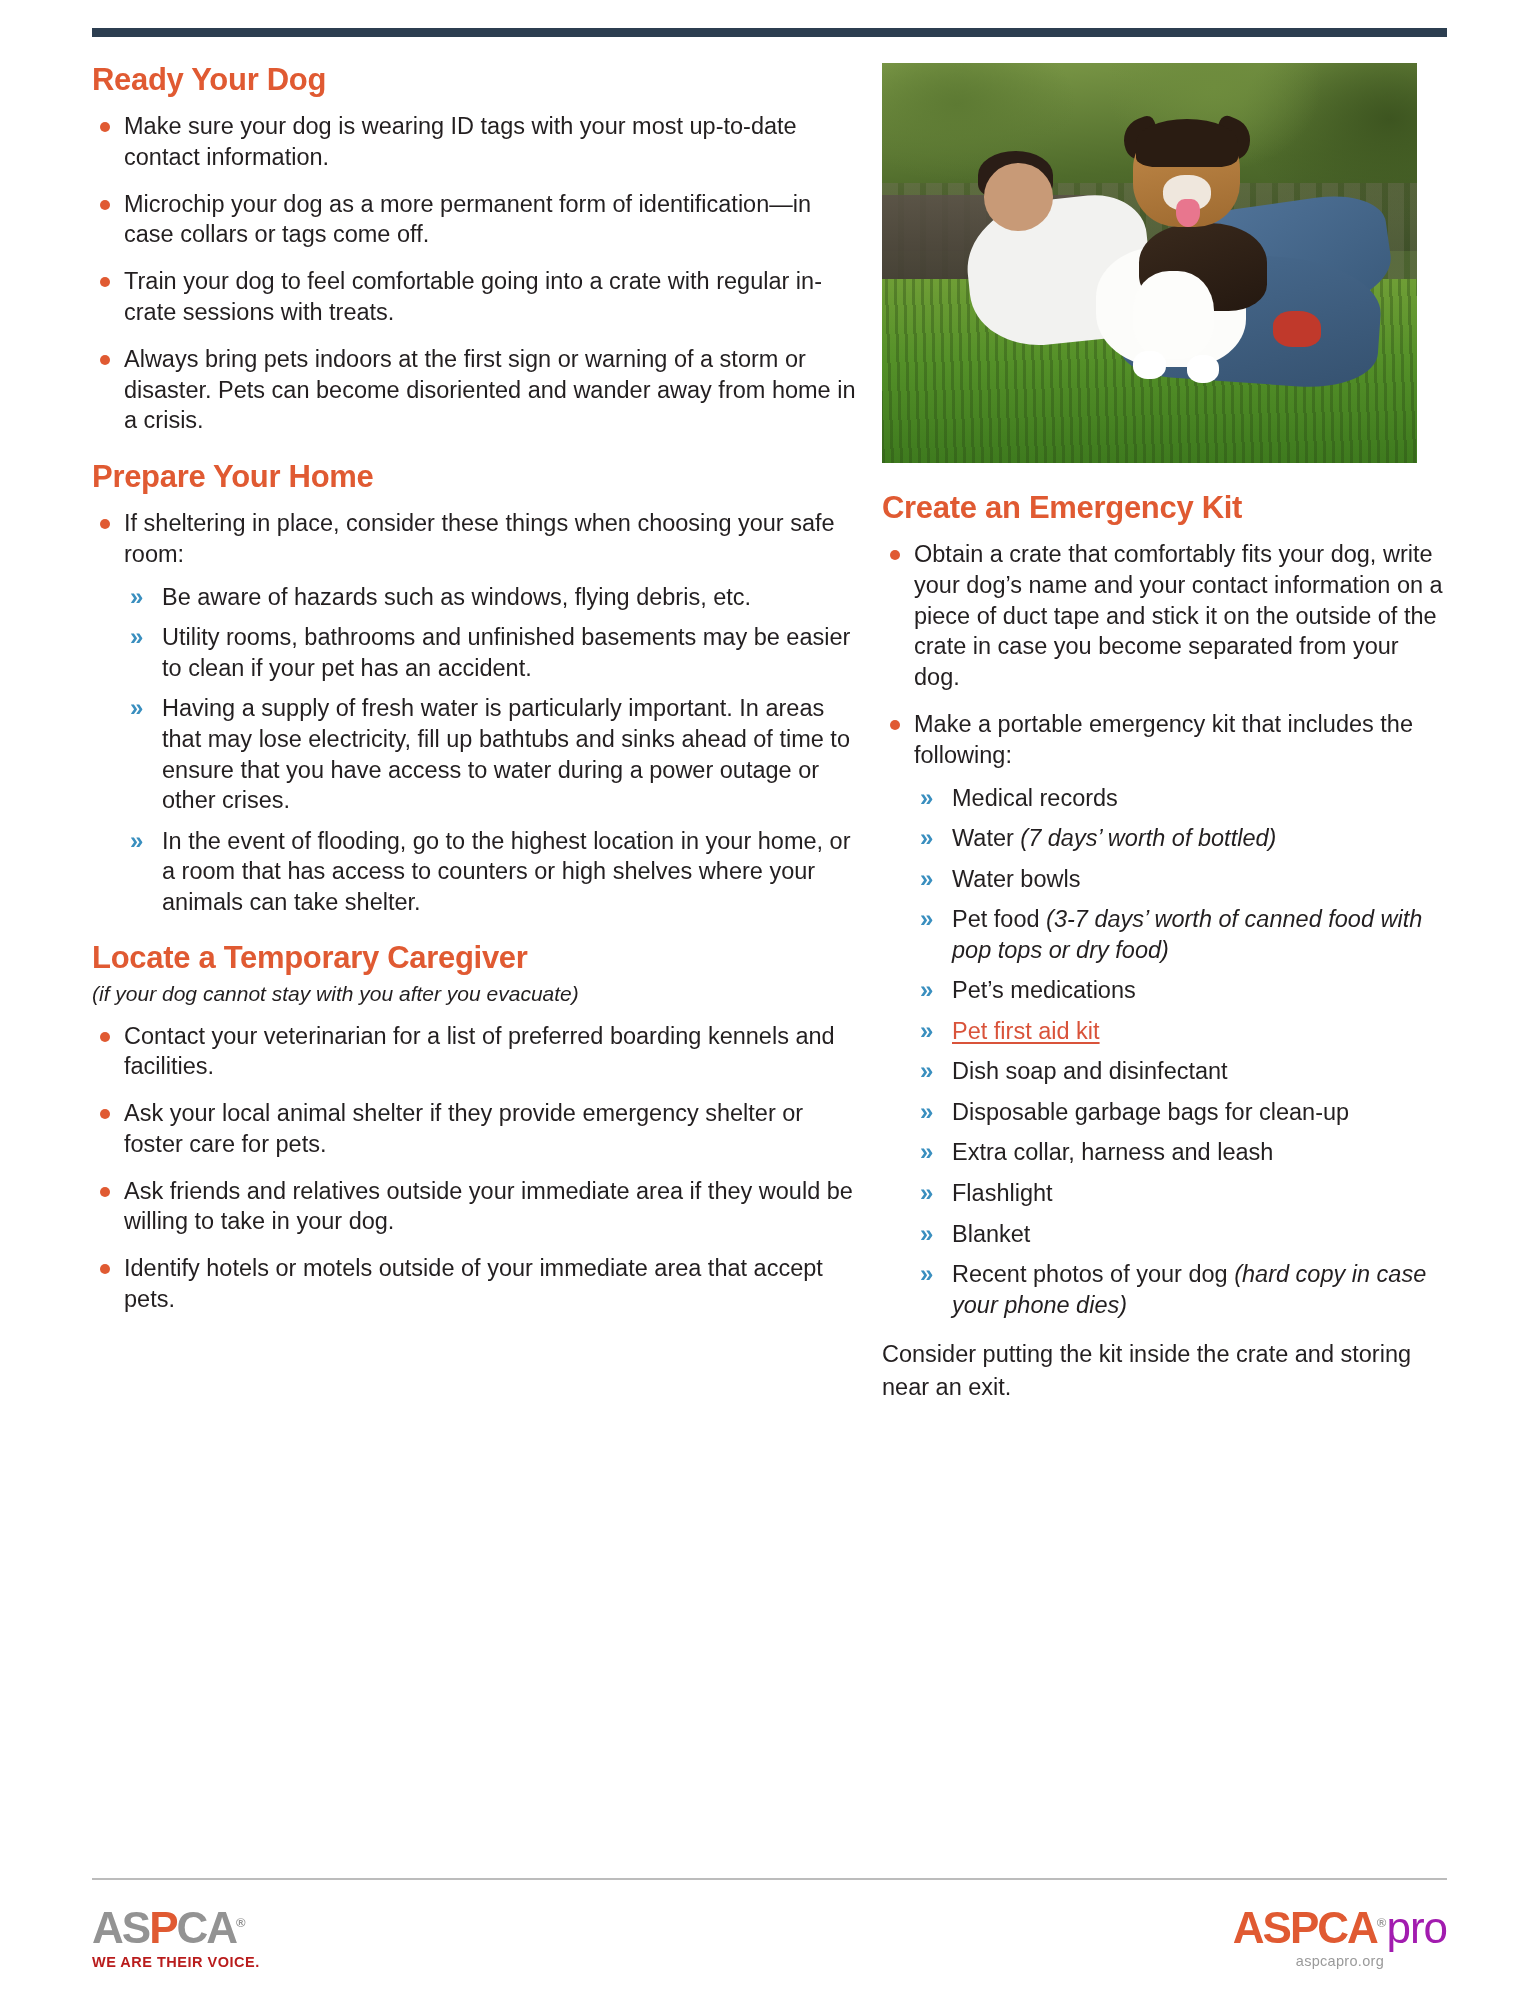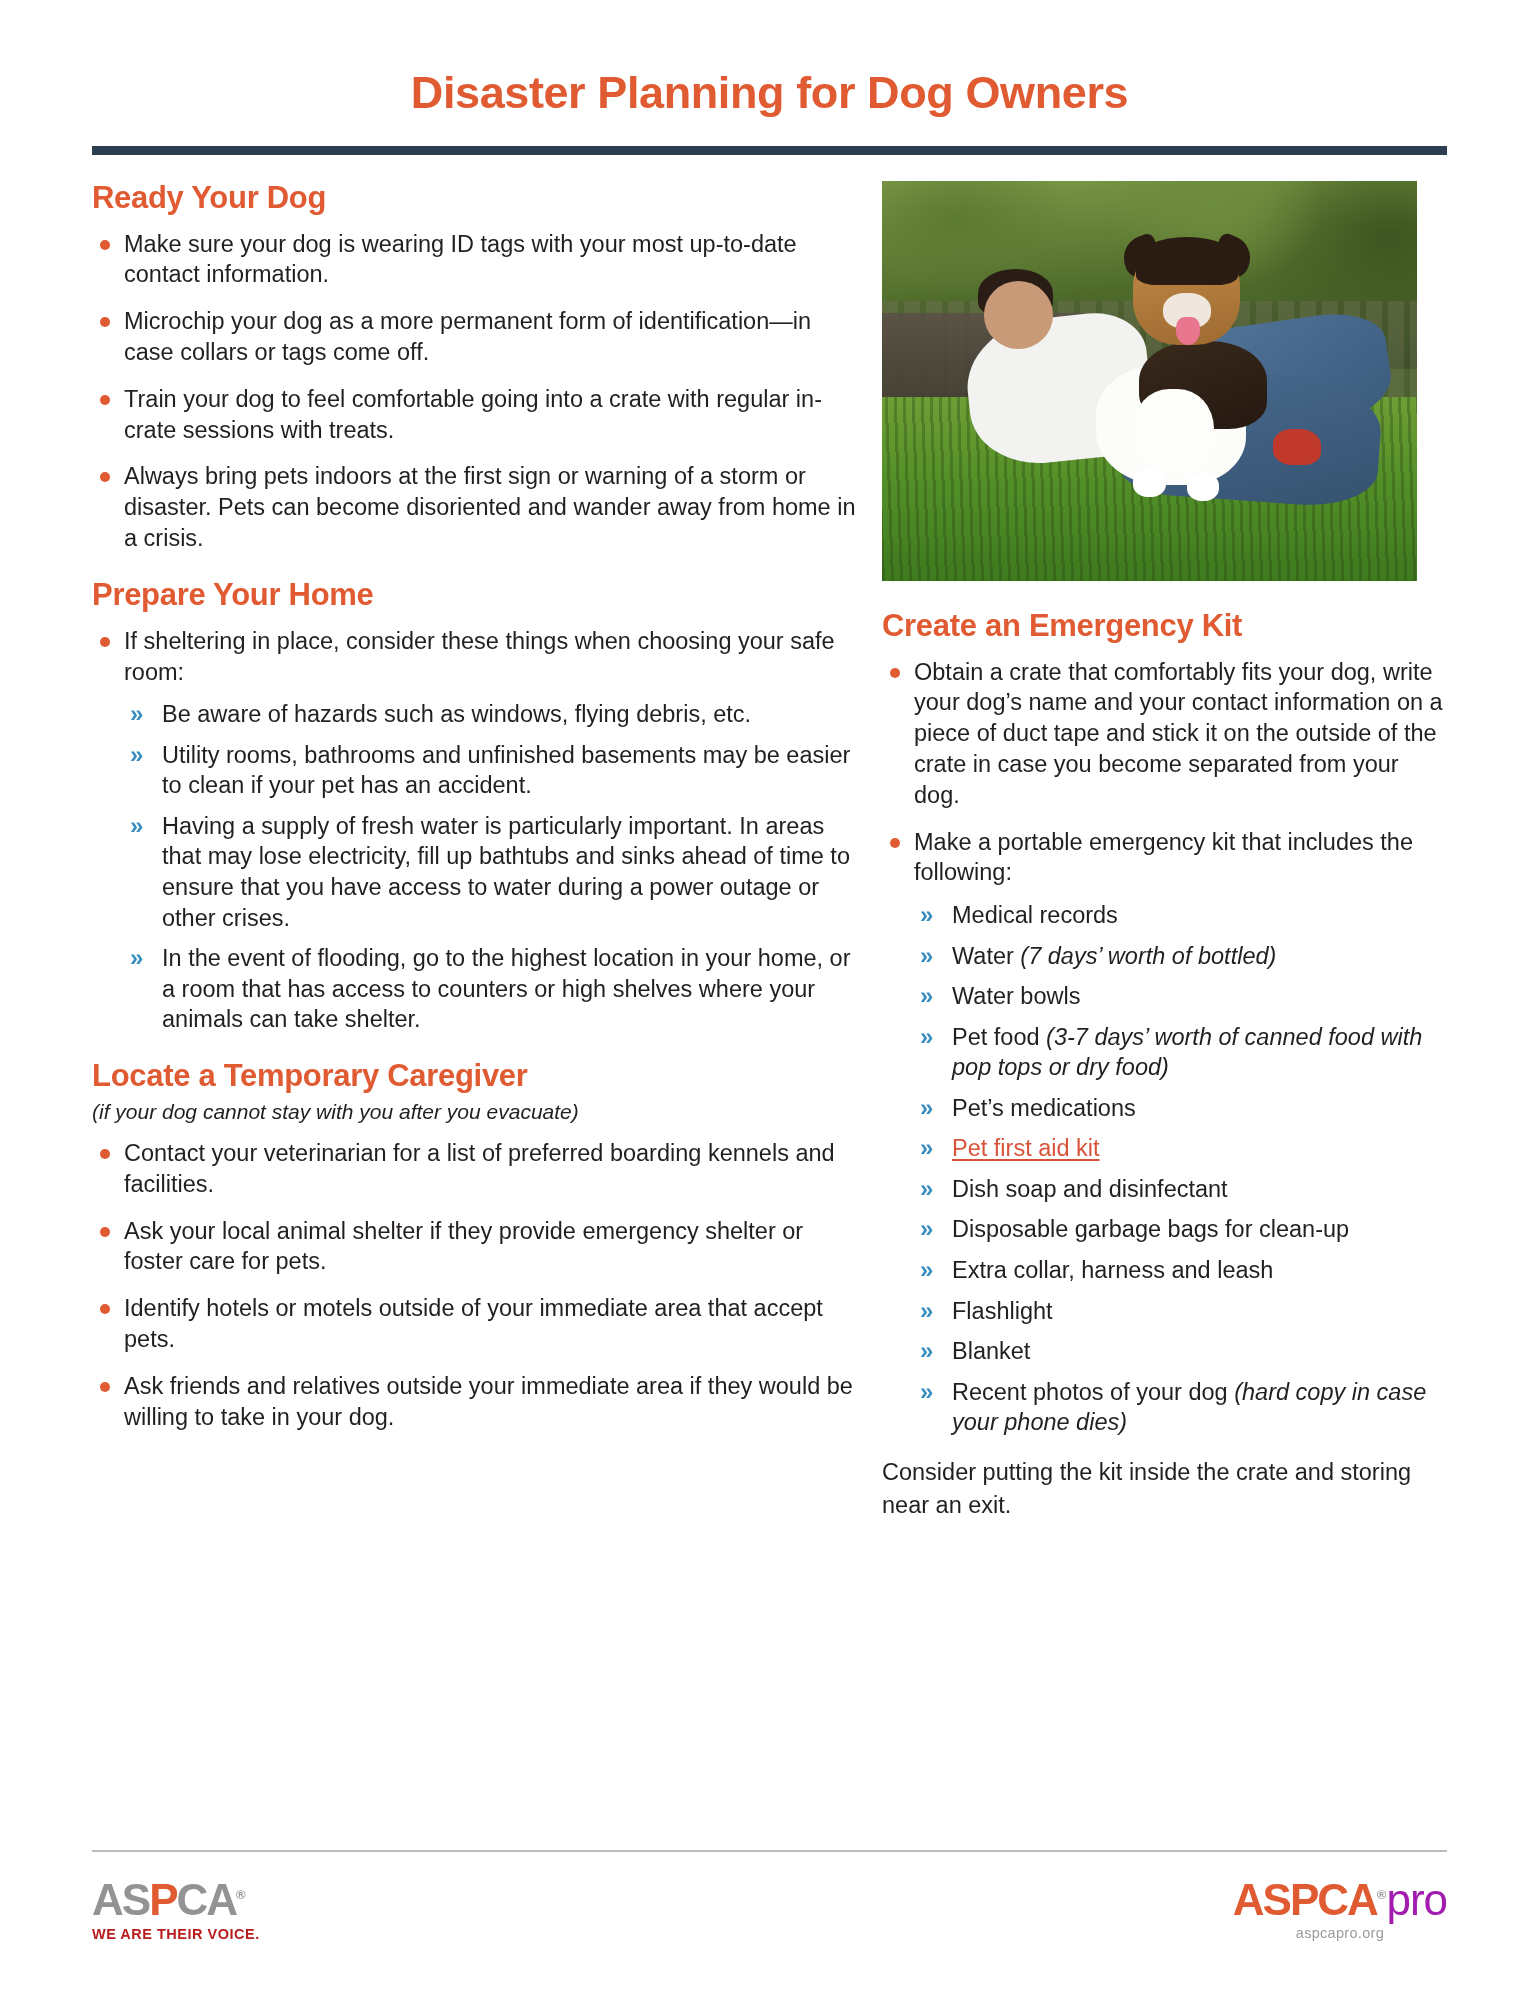--- a/index.html
+++ b/index.html
@@ -310,21 +310,20 @@
     color: #9a9a9a;
     margin-top: 3px;
     letter-spacing: 0.3px;
   }
 </style>
 </head>
 <body>
 
 <div class="page">
 
-  <h1 class="doc-title">Disaster Planning for Dog Owners</h1>
   <div class="title-rule"></div>
 
   <div class="columns">
 
     <div class="col-left">
 
       <div class="section">
         <h2 class="section-head">Ready Your Dog</h2>
         <ul class="blist">
           <li>Make sure your dog is wearing ID tags with your most up-to-date contact information.</li>
@@ -348,22 +347,22 @@
           </li>
         </ul>
       </div>
 
       <div class="section">
         <h2 class="section-head">Locate a Temporary Caregiver</h2>
         <div class="section-sub">(if your dog cannot stay with you after you evacuate)</div>
         <ul class="blist">
           <li>Contact your veterinarian for a list of preferred boarding kennels and facilities.</li>
           <li>Ask your local animal shelter if they provide emergency shelter or foster care for pets.</li>
+          <li>Ask friends and relatives outside your immediate area if they would be willing to take in your dog.</li>
           <li>Identify hotels or motels outside of your immediate area that accept pets.</li>
-          <li>Ask friends and relatives outside your immediate area if they would be willing to take in your dog.</li>
         </ul>
       </div>
 
     </div>
 
     <div class="col-right">
 
       <div class="photo">
         <div class="sky"></div>
         <div class="fence"></div>

